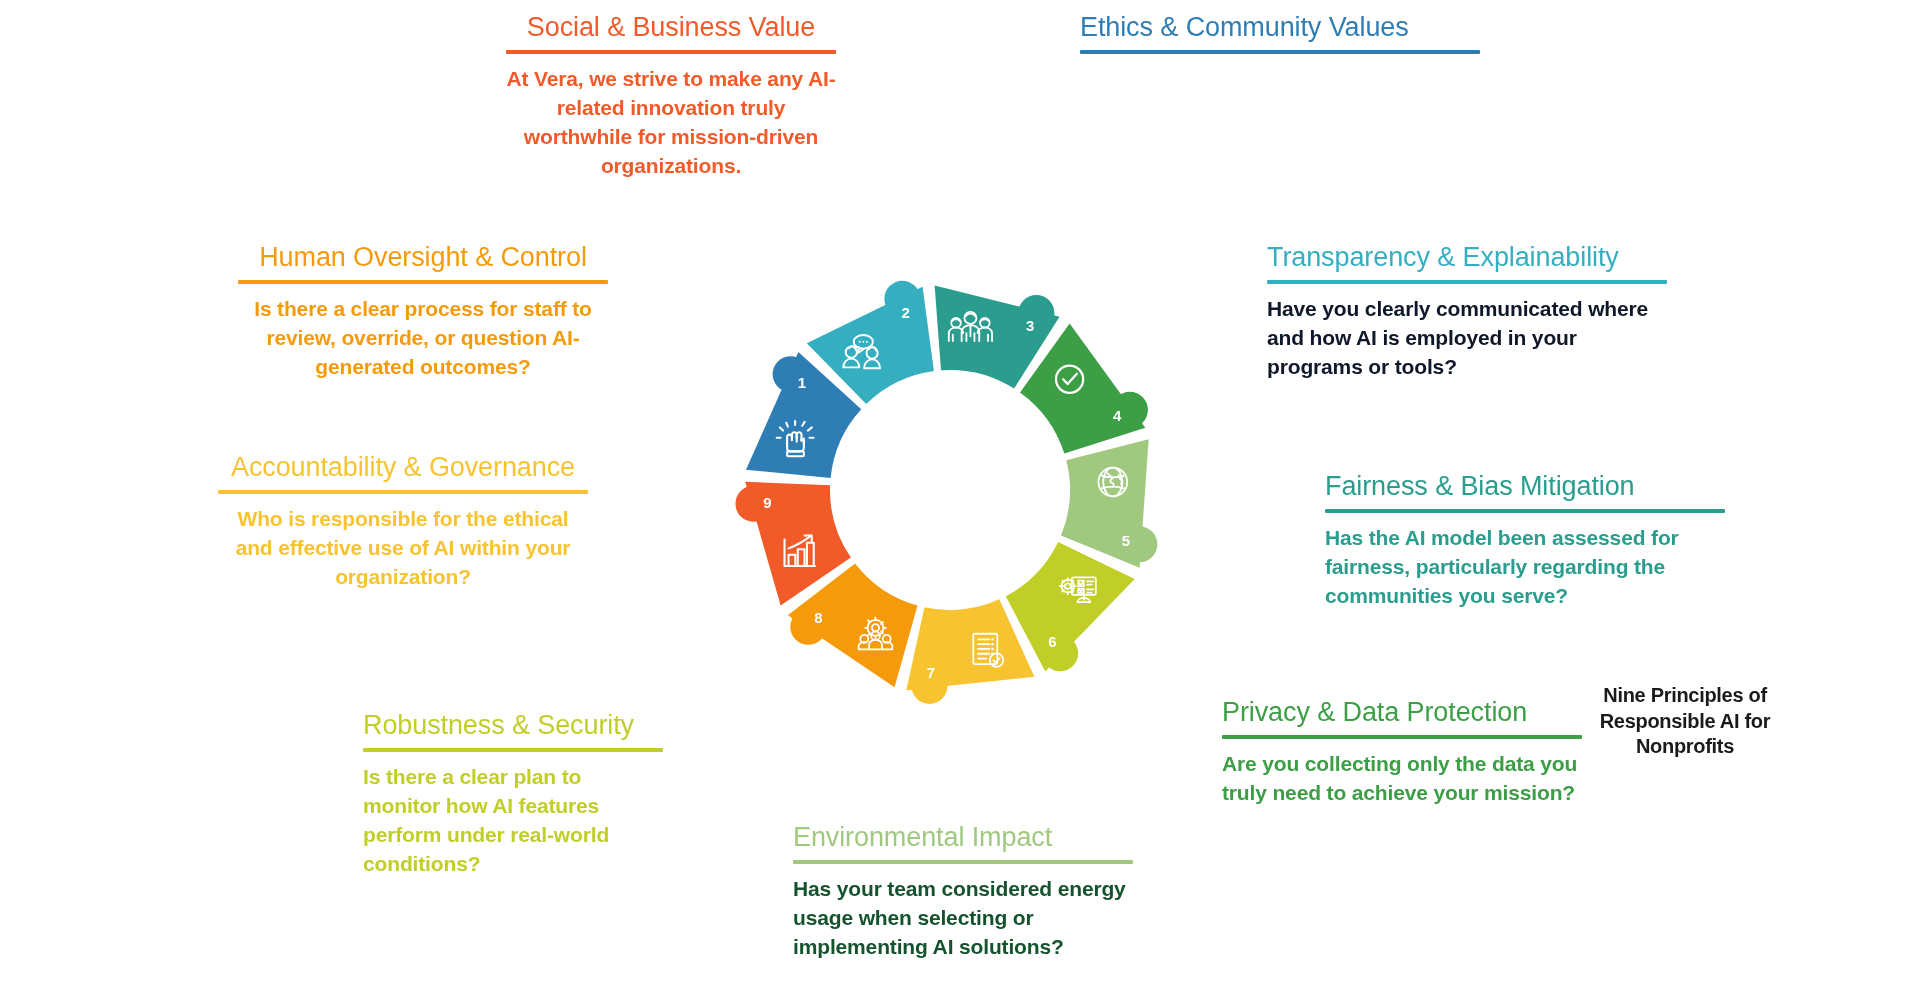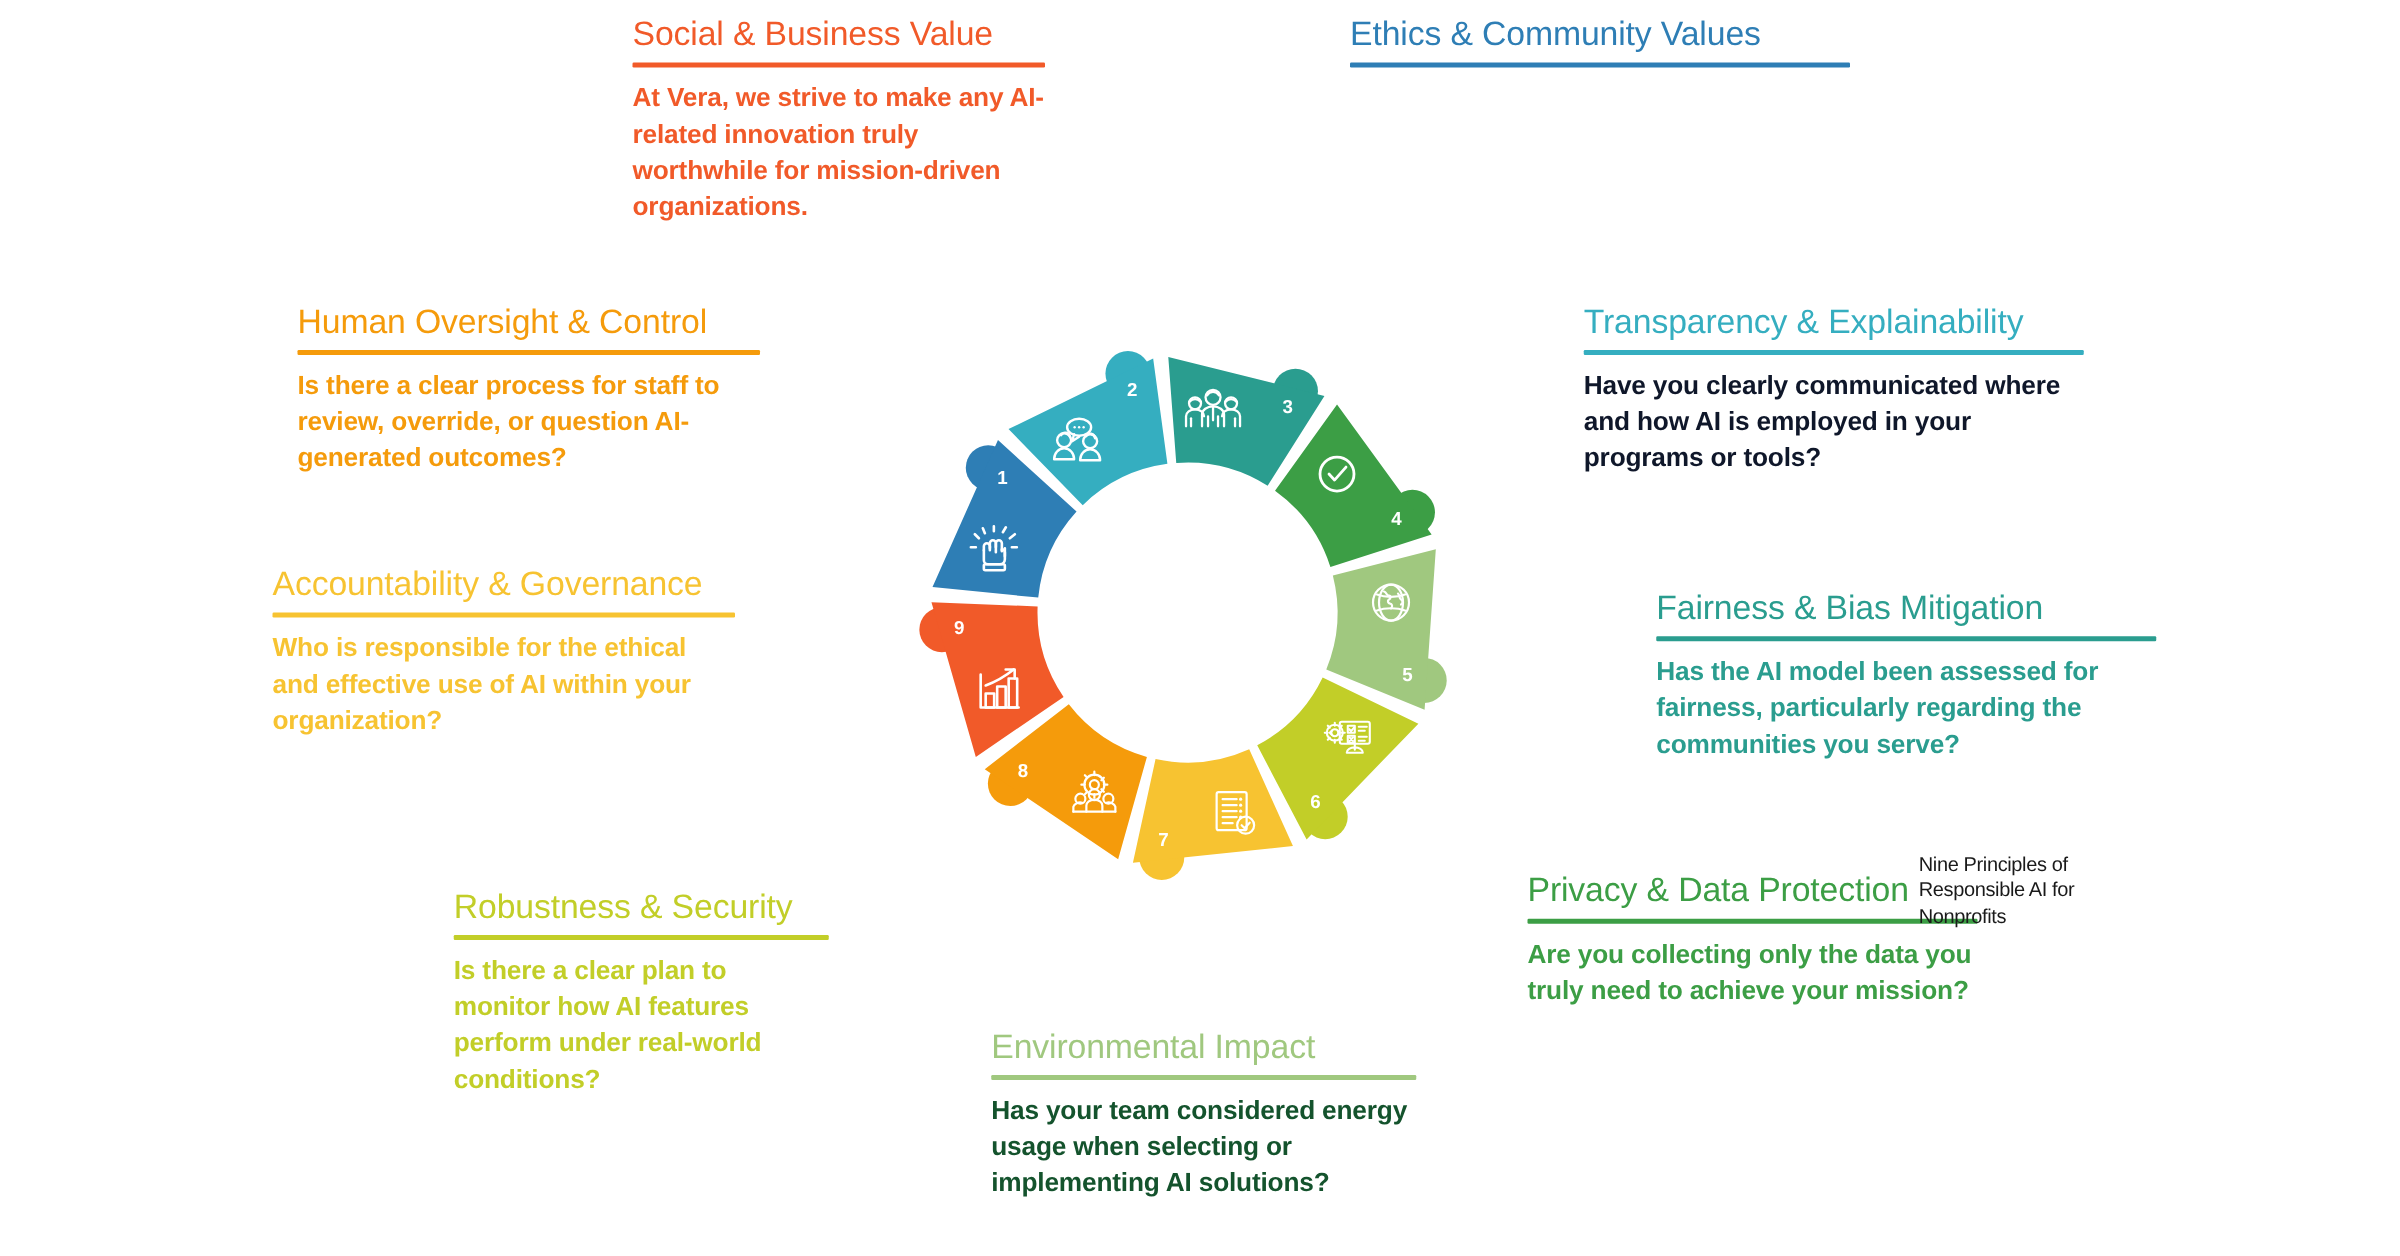--- a/index.html
+++ b/index.html
@@ -41,21 +41,21 @@
     margin-bottom: 11px;
   }
   .block .body {
     font-size: 21px;
     font-weight: bold;
     line-height: 1.38;
     letter-spacing: -0.15px;
   }
   .block.align-right .heading,
   .block.align-right .body {
-    text-align: left;
+    text-align: center;
   }
 
   
   #block-9 { left: 506px; top: 12px;  width: 330px; }
   #block-1 { left: 1080px; top: 12px;  width: 400px; }
   #block-2 { left: 1267px; top: 242px; width: 400px; }
   #block-3 { left: 1325px; top: 452px; width: 400px; margin-top: 19px; }
   #block-4 { left: 1222px; top: 697px; width: 360px; }
   #block-5 { left: 793px; top: 822px; width: 340px; }
   #block-6 { left: 363px; top: 674px; width: 300px; margin-top: 36px; }
@@ -79,22 +79,23 @@
     fill: #ffffff;
     text-anchor: middle;
     dominant-baseline: central;
   }
 
   #center-title {
     position: absolute;
     left: 800px;
     top: 408px;
     width: 300px;
-    font-size: 16px;
-    font-weight: normal;
+    text-align: center;
+    font-size: 20px;
+    font-weight: bold;
     line-height: 1.28;
     color: #1a1a1a;
     letter-spacing: -0.3px;
   }
 </style>
 </head>
 <body>
 
 <div id="infographic">
 

